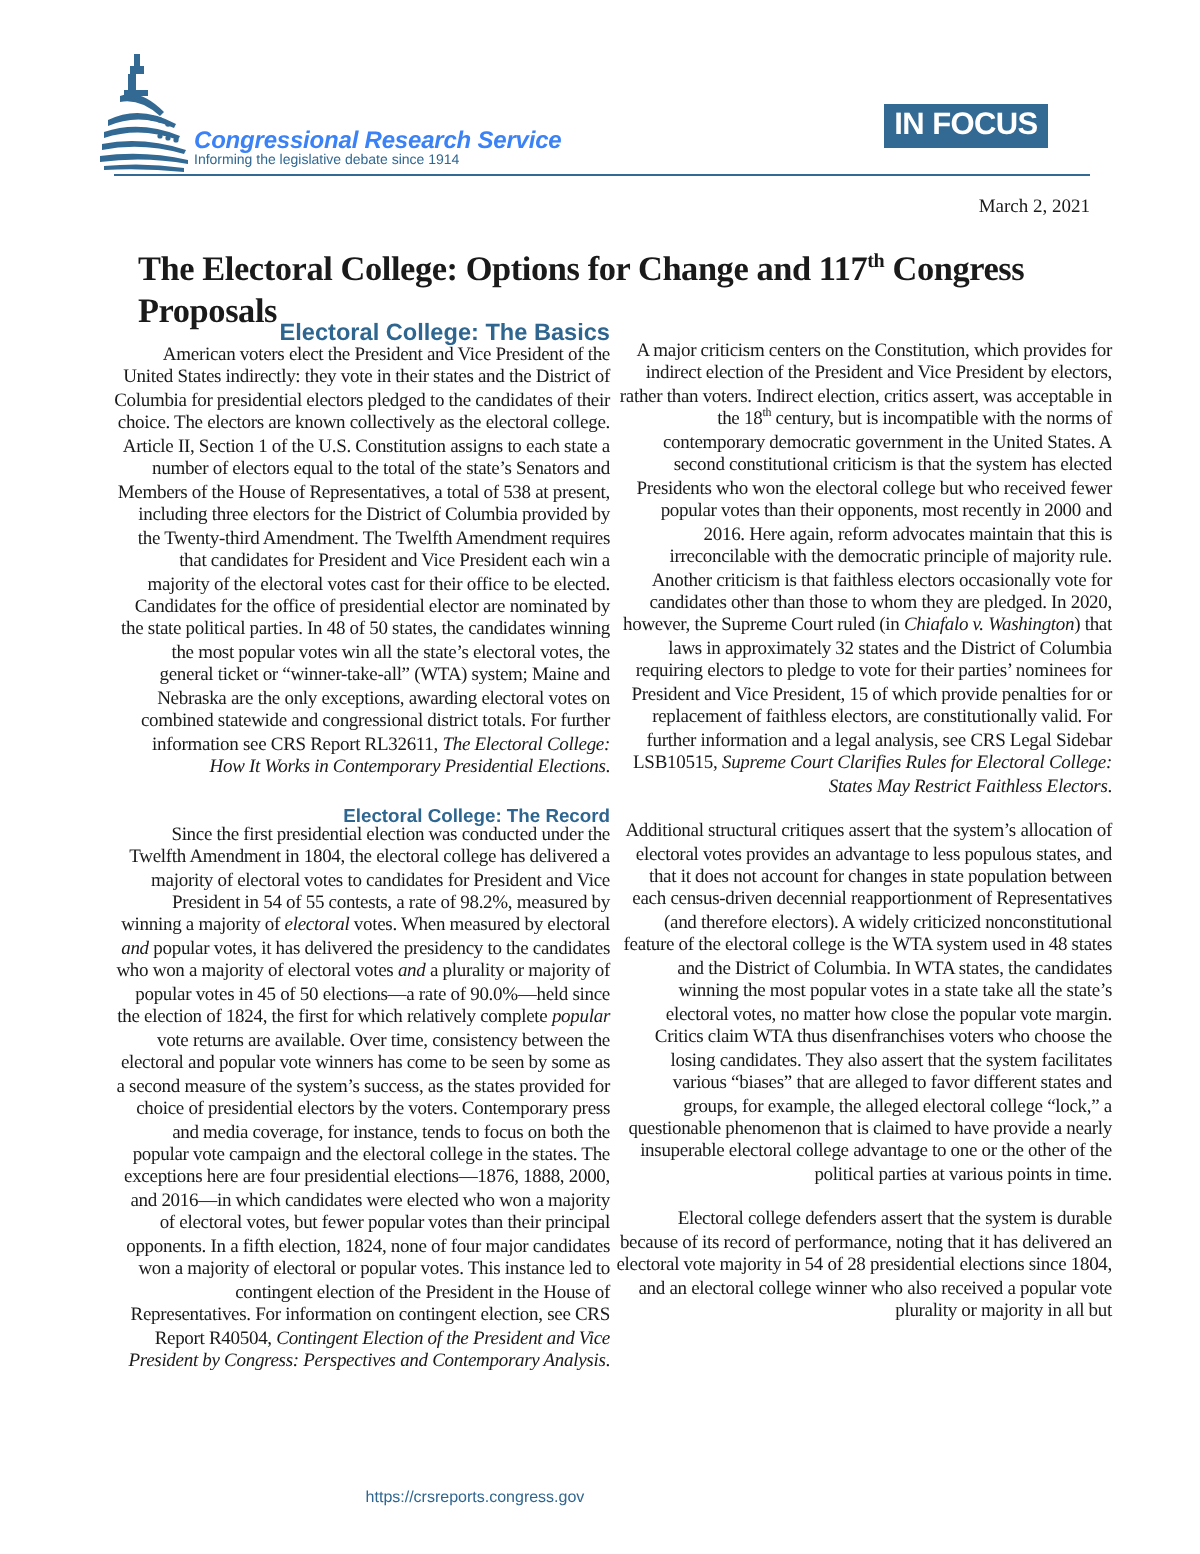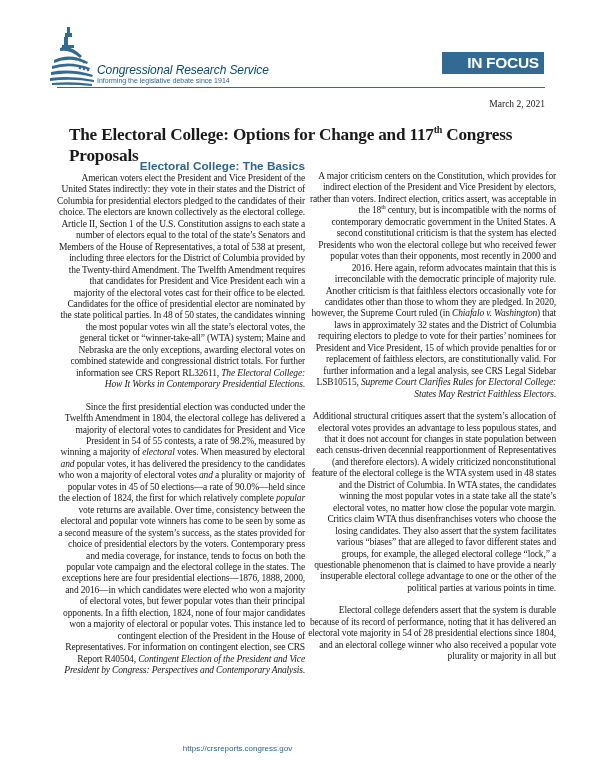--- a/index.html
+++ b/index.html
@@ -4,30 +4,30 @@
   <style>
     html, body { margin: 0; padding: 0; }
     body {
       width: 600px; height: 777px; background: #ffffff; position: relative; overflow: hidden;
       font-family: "Liberation Serif", serif; color: #1a1a1a;
     }
     .header { position: absolute; left: 50px; top: 25px; width: 500px; height: 66px; }
     .logo-svg { position: absolute; left: 0; top: 2px; }
     .brand-title {
       position: absolute; left: 47px; top: 38px; font-family: "Liberation Sans", sans-serif;
-      font-style: italic; font-weight: normal; font-size: 12px; color: #0c4a6e; letter-spacing: -0.1px;
+      font-style: italic; font-weight: bold; font-size: 12px; color: #3b82f6; letter-spacing: -0.1px;
     }
     .brand-tag {
       position: absolute; left: 47px; top: 52px; font-family: "Liberation Sans", sans-serif;
       font-size: 7px; color: #2f6690;
     }
     .infocus {
       position: absolute; left: 392px; top: 27px; width: 82px; height: 22px; background: #336a94;
       color: #ffffff; font-family: "Liberation Sans", sans-serif; font-weight: bold;
-      font-size: 15.5px; line-height: 22px; text-align: center; letter-spacing: -0.3px; padding-left: 20px;
+      font-size: 15.5px; line-height: 22px; text-align: center; letter-spacing: -0.3px;
     }
     .rule { position: absolute; left: 57px; top: 87px; width: 488px; height: 1px; background: #336a94; }
     .date { position: absolute; right: 55px; top: 99px; font-size: 9.5px; }
     .title {
       position: absolute; left: 57px; top: 112px; width: 490px; font-weight: bold;
       font-size: 17.2px; line-height: 21px; letter-spacing: -0.2px;
     }
     .title sup { font-size: 10px; line-height: 0; }
     .col { position: absolute; top: 160px; width: 248px; font-size: 9.5px; line-height: 11.45px; }
     .col.left { left: 57px; }
@@ -77,20 +77,21 @@
 <div class="date">March 2, 2021</div>
 
 <h1 class="title" style="margin:12px;">
   <span>The Electoral College: Options for Change and 117</span><sup>th</sup><span> Congress Proposals</span>
 </h1>
 
 <div class="col left">
   <h2 class="big">Electoral College: The Basics</h2>
   <p><span>American voters elect the President and Vice President of the United States indirectly: they vote in their states and the District of Columbia for presidential electors pledged to the candidates of their choice. The electors are known collectively as the electoral college. Article II, Section 1 of the U.S. Constitution assigns to each state a number of electors equal to the total of the state’s Senators and Members of the House of Representatives, a total of 538 at present, including three electors for the District of Columbia provided by the Twenty-third Amendment. The Twelfth Amendment requires that candidates for President and Vice President each win a majority of the electoral votes cast for their office to be elected. Candidates for the office of presidential elector are nominated by the state political parties. In 48 of 50 states, the candidates winning the most popular votes win all the state’s electoral votes, the general ticket or “winner-take-all” (WTA) system; Maine and Nebraska are the only exceptions, awarding electoral votes on combined statewide and congressional district totals. For further information see CRS Report RL32611, </span><i>The Electoral College: How It Works in Contemporary Presidential Elections</i><span>.</span></p>
   <div class="gap"></div>
+  <h2 class="sm">Electoral College: The Record</h2>
   <p><span>Since the first presidential election was conducted under the Twelfth Amendment in 1804, the electoral college has delivered a majority of electoral votes to candidates for President and Vice President in 54 of 55 contests, a rate of 98.2%, measured by winning a majority of </span><i>electoral</i><span> votes. When measured by electoral </span><i>and</i><span> popular votes, it has delivered the presidency to the candidates who won a majority of electoral votes </span><i>and</i><span> a plurality or majority of popular votes in 45 of 50 elections—a rate of 90.0%—held since the election of 1824, the first for which relatively complete </span><i>popular</i><span> vote returns are available. Over time, consistency between the electoral and popular vote winners has come to be seen by some as a second measure of the system’s success, as the states provided for choice of presidential electors by the voters. Contemporary press and media coverage, for instance, tends to focus on both the popular vote campaign and the electoral college in the states. The exceptions here are four presidential elections—1876, 1888, 2000, and 2016—in which candidates were elected who won a majority of electoral votes, but fewer popular votes than their principal opponents. In a fifth election, 1824, none of four major candidates won a majority of electoral or popular votes. This instance led to contingent election of the President in the House of Representatives. For information on contingent election, see CRS Report R40504, </span><i>Contingent Election of the President and Vice President by Congress: Perspectives and Contemporary Analysis</i><span>.</span></p>
 </div>
 
 <div class="col right">
   <div class="gap"></div>
   <p><span>A major criticism centers on the Constitution, which provides for indirect election of the President and Vice President by electors, rather than voters. Indirect election, critics assert, was acceptable in the 18</span><sup style="font-size:6px;line-height:0;">th</sup><span> century, but is incompatible with the norms of contemporary democratic government in the United States. A second constitutional criticism is that the system has elected Presidents who won the electoral college but who received fewer popular votes than their opponents, most recently in 2000 and 2016. Here again, reform advocates maintain that this is irreconcilable with the democratic principle of majority rule. Another criticism is that faithless electors occasionally vote for candidates other than those to whom they are pledged. In 2020, however, the Supreme Court ruled (in </span><i>Chiafalo v. Washington</i><span>) that laws in approximately 32 states and the District of Columbia requiring electors to pledge to vote for their parties’ nominees for President and Vice President, 15 of which provide penalties for or replacement of faithless electors, are constitutionally valid. For further information and a legal analysis, see CRS Legal Sidebar LSB10515, </span><i>Supreme Court Clarifies Rules for Electoral College: States May Restrict Faithless Electors</i><span>.</span></p>
   <div class="gap"></div>
   <p>Additional structural critiques assert that the system’s allocation of electoral votes provides an advantage to less populous states, and that it does not account for changes in state population between each census-driven decennial reapportionment of Representatives (and therefore electors). A widely criticized nonconstitutional feature of the electoral college is the WTA system used in 48 states and the District of Columbia. In WTA states, the candidates winning the most popular votes in a state take all the state’s electoral votes, no matter how close the popular vote margin. Critics claim WTA thus disenfranchises voters who choose the losing candidates. They also assert that the system facilitates various “biases” that are alleged to favor different states and groups, for example, the alleged electoral college “lock,” a questionable phenomenon that is claimed to have provide a nearly insuperable electoral college advantage to one or the other of the political parties at various points in time.</p>
   <div class="gap"></div>
   <p>Electoral college defenders assert that the system is durable because of its record of performance, noting that it has delivered an electoral vote majority in 54 of 28 presidential elections since 1804, and an electoral college winner who also received a popular vote plurality or majority in all but</p>

